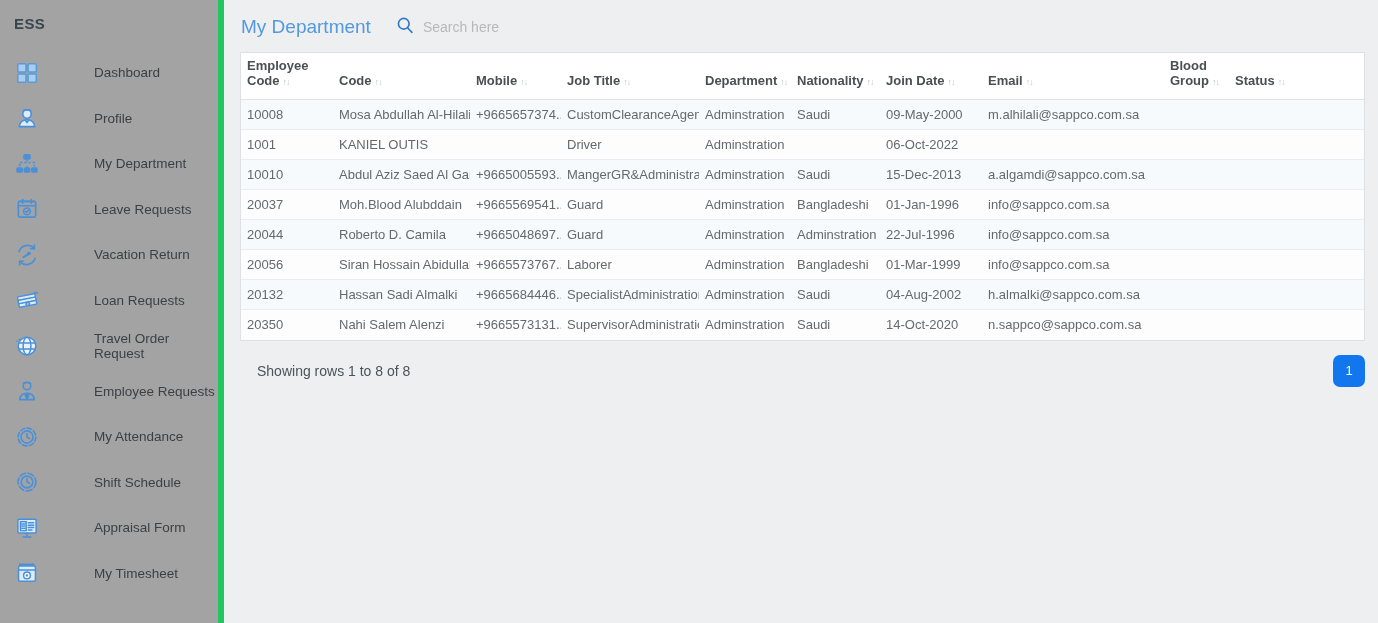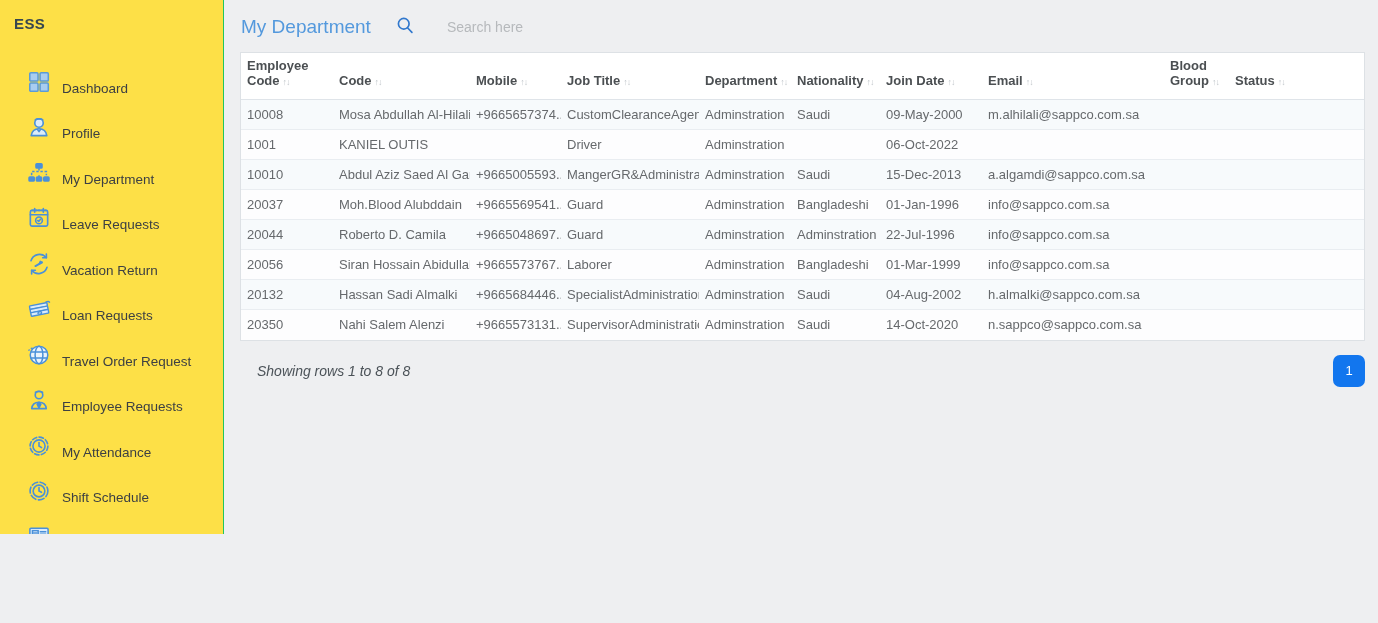--- a/index.html
+++ b/index.html
@@ -6,46 +6,46 @@
   html,body { margin:0; padding:0; }
   body {
     width:1378px; height:623px; overflow:hidden;
     font-family:"Liberation Sans", sans-serif;
     background:#eeeff1; color:#424242;
   }
   .app { display:flex; width:1378px; height:623px; }
 
   
   .sidebar {
-    width:224px; min-width:224px; height:534px;
-    background:#fde047; border-right:1px solid #22c55e;
+    width:224px; min-width:224px; height:623px;
+    background:#a3a3a3; border-right:6px solid #22c55e;
     overflow:hidden;
   }
   .brand {
     padding:15px 0 0 14px; font-size:15px; font-weight:bold;
     color:#37474f; letter-spacing:.4px;
   }
   .nav { margin-top:18px; }
   .nav-item {
-    display:flex; align-items:flex-end; height:45.5px;
-    padding-left:25px; cursor:pointer;
+    display:flex; align-items:center; height:45.5px;
+    padding-left:13px; cursor:pointer;gap:44px;
   }
   .nav-item .icon { width:28px; height:28px; margin-right:9px; display:flex; align-items:center; justify-content:center; flex:0 0 28px; }
   .nav-item .icon svg { width:26px; height:26px; }
   .nav-item .label { font-size:13.5px; color:#3d4043; }
 
   
   .main { flex:1; height:623px; }
   .page-header { height:52px; padding:15px 0 0 17px; display:flex; align-items:flex-start; }
   .page-title { margin:0; font-size:19px; font-weight:400; color:#5499dd; line-height:24px; }
   .search-wrap { display:flex; align-items:center; margin-left:24px; }
   .search-wrap svg { width:20px; height:20px; }
   .search-input {
     border:none; background:transparent; outline:none;
-    margin-left:30px; width:230px; font-size:14px; color:#555;
+    margin-left:6px; width:230px; font-size:14px; color:#555;
     font-family:"Liberation Sans", sans-serif;
   }
   .search-input::placeholder { color:#b6b9bc; }
 
   
   .table-card {
     margin:0 13px 10px 16px; background:#000000;
     border:1px solid #dde1e5;
   }
   table { width:100%; border-collapse:collapse; table-layout:fixed; }
@@ -63,21 +63,21 @@
     line-height:29px;
   }
   tbody tr:nth-child(odd) { background:#f7fafc; }
   tbody tr:nth-child(even) { background:#fdfdfe; }
 
   
   .table-footer {
     margin:14px 13px 0 16px; display:flex;
     justify-content:space-between; align-items:center;
   }
-  .rows-summary { font-size:14px; color:#4b5258; padding-left:17px;font-style:italic; }
+  .rows-summary { font-size:14px; color:#4b5258; padding-left:17px; }
   .page-btn {
     width:32px; height:32px; border:none; border-radius:7px;
     background:#1276ee; color:#ffffff; font-size:13px; cursor:pointer;
     font-family:"Liberation Sans", sans-serif;
   }
 </style>
 </head>
 <body>
 
 <div class="app">

